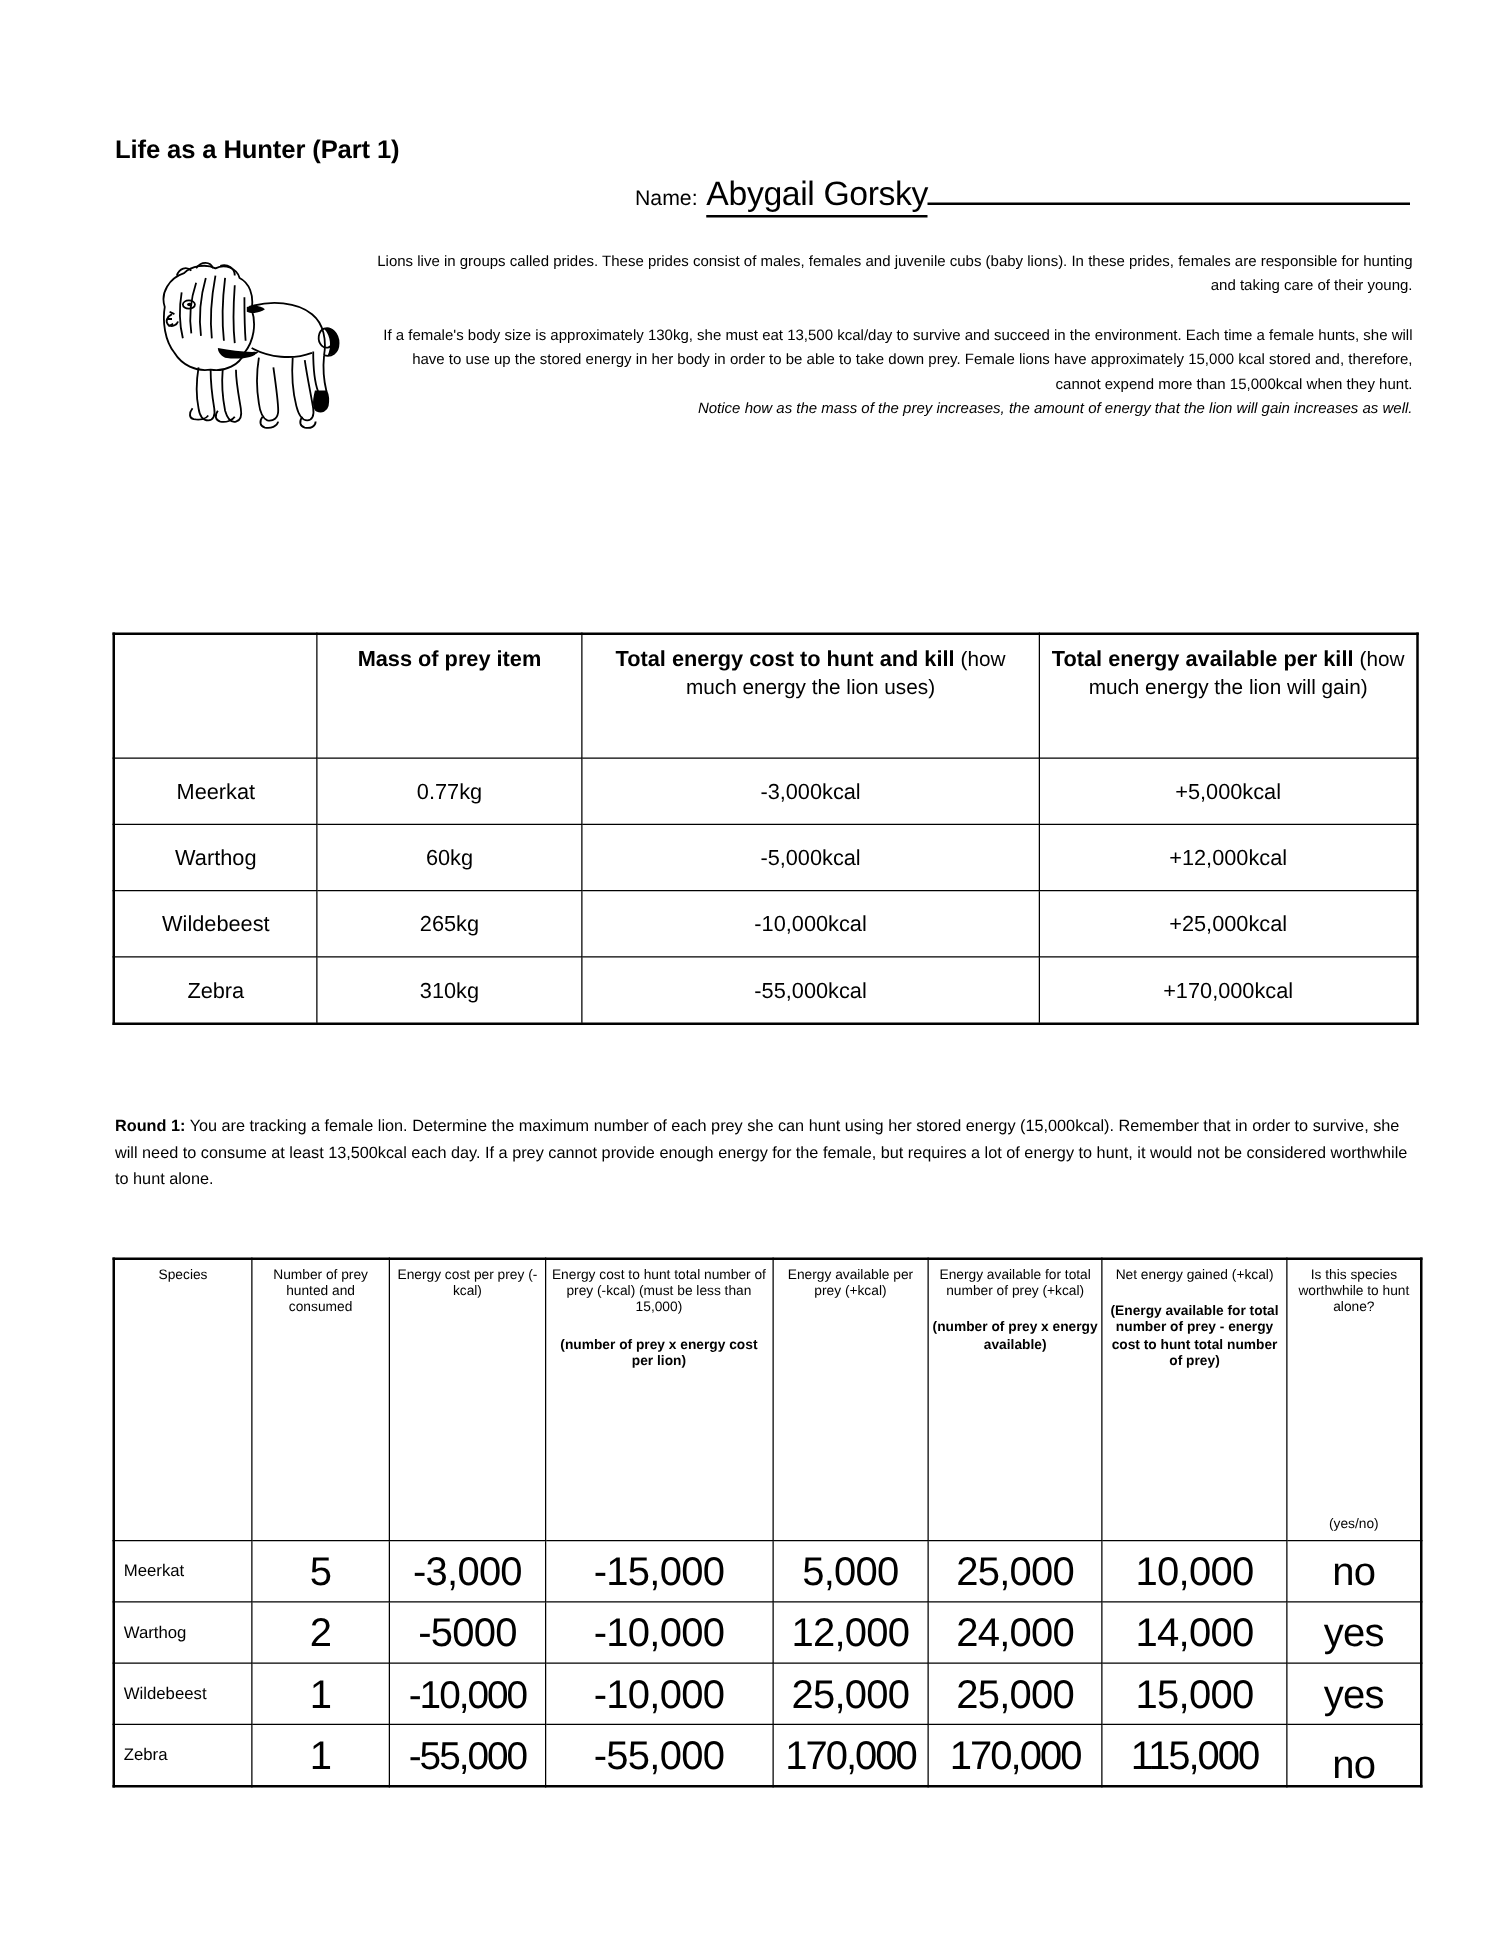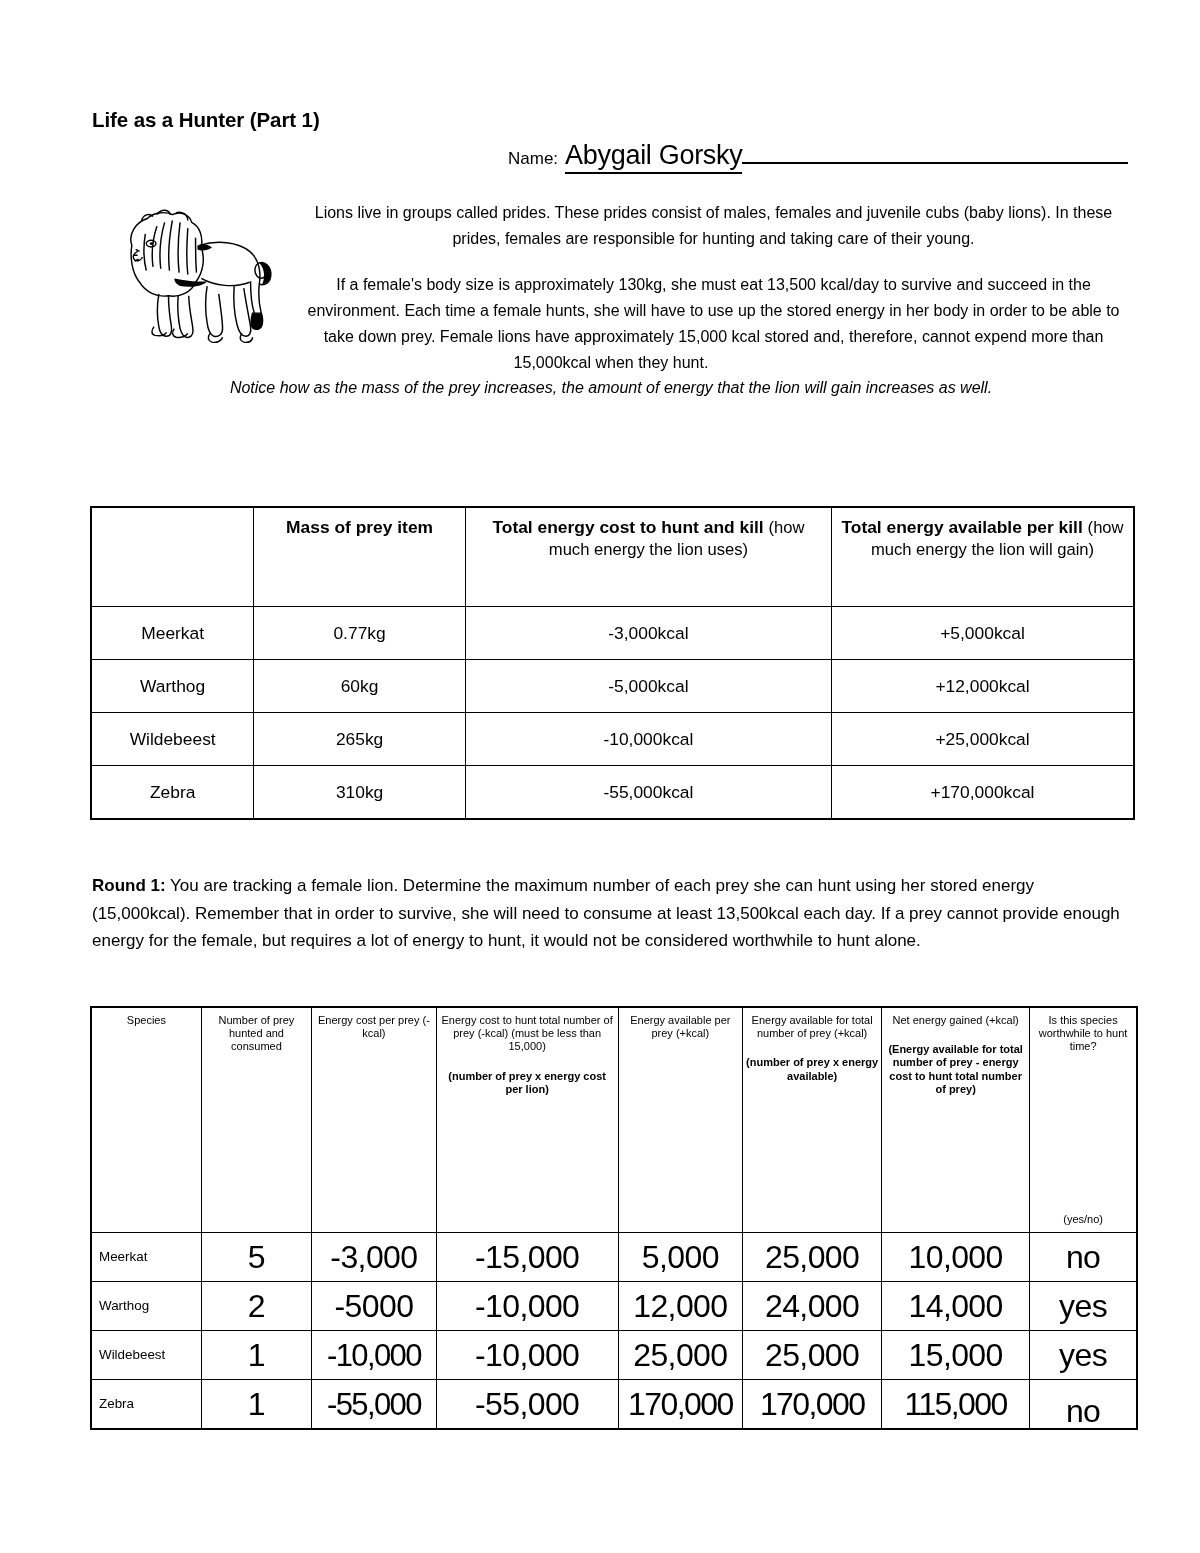--- a/index.html
+++ b/index.html
@@ -33,22 +33,22 @@
     height:22px;
   }
 
   
   .body-wrap { position:absolute; left:92px; top:160px; width:1038px; }
   .lion {
     float:left; width:165px; height:140px; margin:5px 18px 4px 22px;
   }
   .lion svg { display:block; width:100%; height:100%; }
   p.para {
-    margin:0 0 0 0; font-size:16px; line-height:1.62;
-    text-align:center;
+    margin:0 0 0 0; font-size:12px; line-height:1.62;
+    text-align:right;
   }
   p.para.indent { margin-top:20px; }
   .ital { font-style:italic; }
   .b { font-weight:bold; }
 
   
   table { border-collapse:collapse; }
   .t1 {
     position:absolute; left:90px; top:466px; width:1045px;
     border:2.5px solid #000;
@@ -61,22 +61,22 @@
   .t1 thead .hd-main { font-weight:bold; font-size:17.4px; line-height:1.32;text-align:right; }
   .t1 thead .hd-sub { font-weight:normal; font-size:16.6px; line-height:1.32; }
   .t1 tbody td { height:44px; font-size:17.4px; }
   .t1 col.c1 { width:163px; }
   .t1 col.c2 { width:212px; }
   .t1 col.c3 { width:367px; }
   .t1 col.c4 { width:303px; }
 
   
   .round1 {
-    position:absolute; left:92px; top:832px; width:1040px;
-    font-size:17px; line-height:1.62;
+    position:absolute; left:92px; top:850px; width:1040px;
+    font-size:13px; line-height:1.62;
   }
 
   
   .t2 {
     position:absolute; left:90px; top:966px; width:1048px;
     border:2.5px solid #000; table-layout:fixed;
   }
   .t2 td {
     border:1.6px solid #000; text-align:center; vertical-align:top;
     font-size:11px; line-height:1.2; padding:6px 2px;
@@ -236,21 +236,21 @@
         <td>Energy available per prey (+kcal)</td>
         <td>
           <span>Energy available for total number of prey (+kcal)</span>
           <span class="hsub">(number of prey x energy available)</span>
         </td>
         <td>
           <span>Net energy gained (+kcal)</span>
           <span class="hsub">(Energy available for total number of prey - energy cost to hunt total number of prey)</span>
         </td>
         <td>
-          <span>Is this species worthwhile to hunt time?</span>
+          <span>Is this species worthwhile to hunt alone?</span>
           <span class="hbot">(yes/no)</span>
         </td>
       </tr>
     </thead>
     <tbody>
       <tr>
         <td class="species">Meerkat</td>
         <td class="ans">5</td>
         <td class="ans">-3,000</td>
         <td class="ans">-15,000</td>

